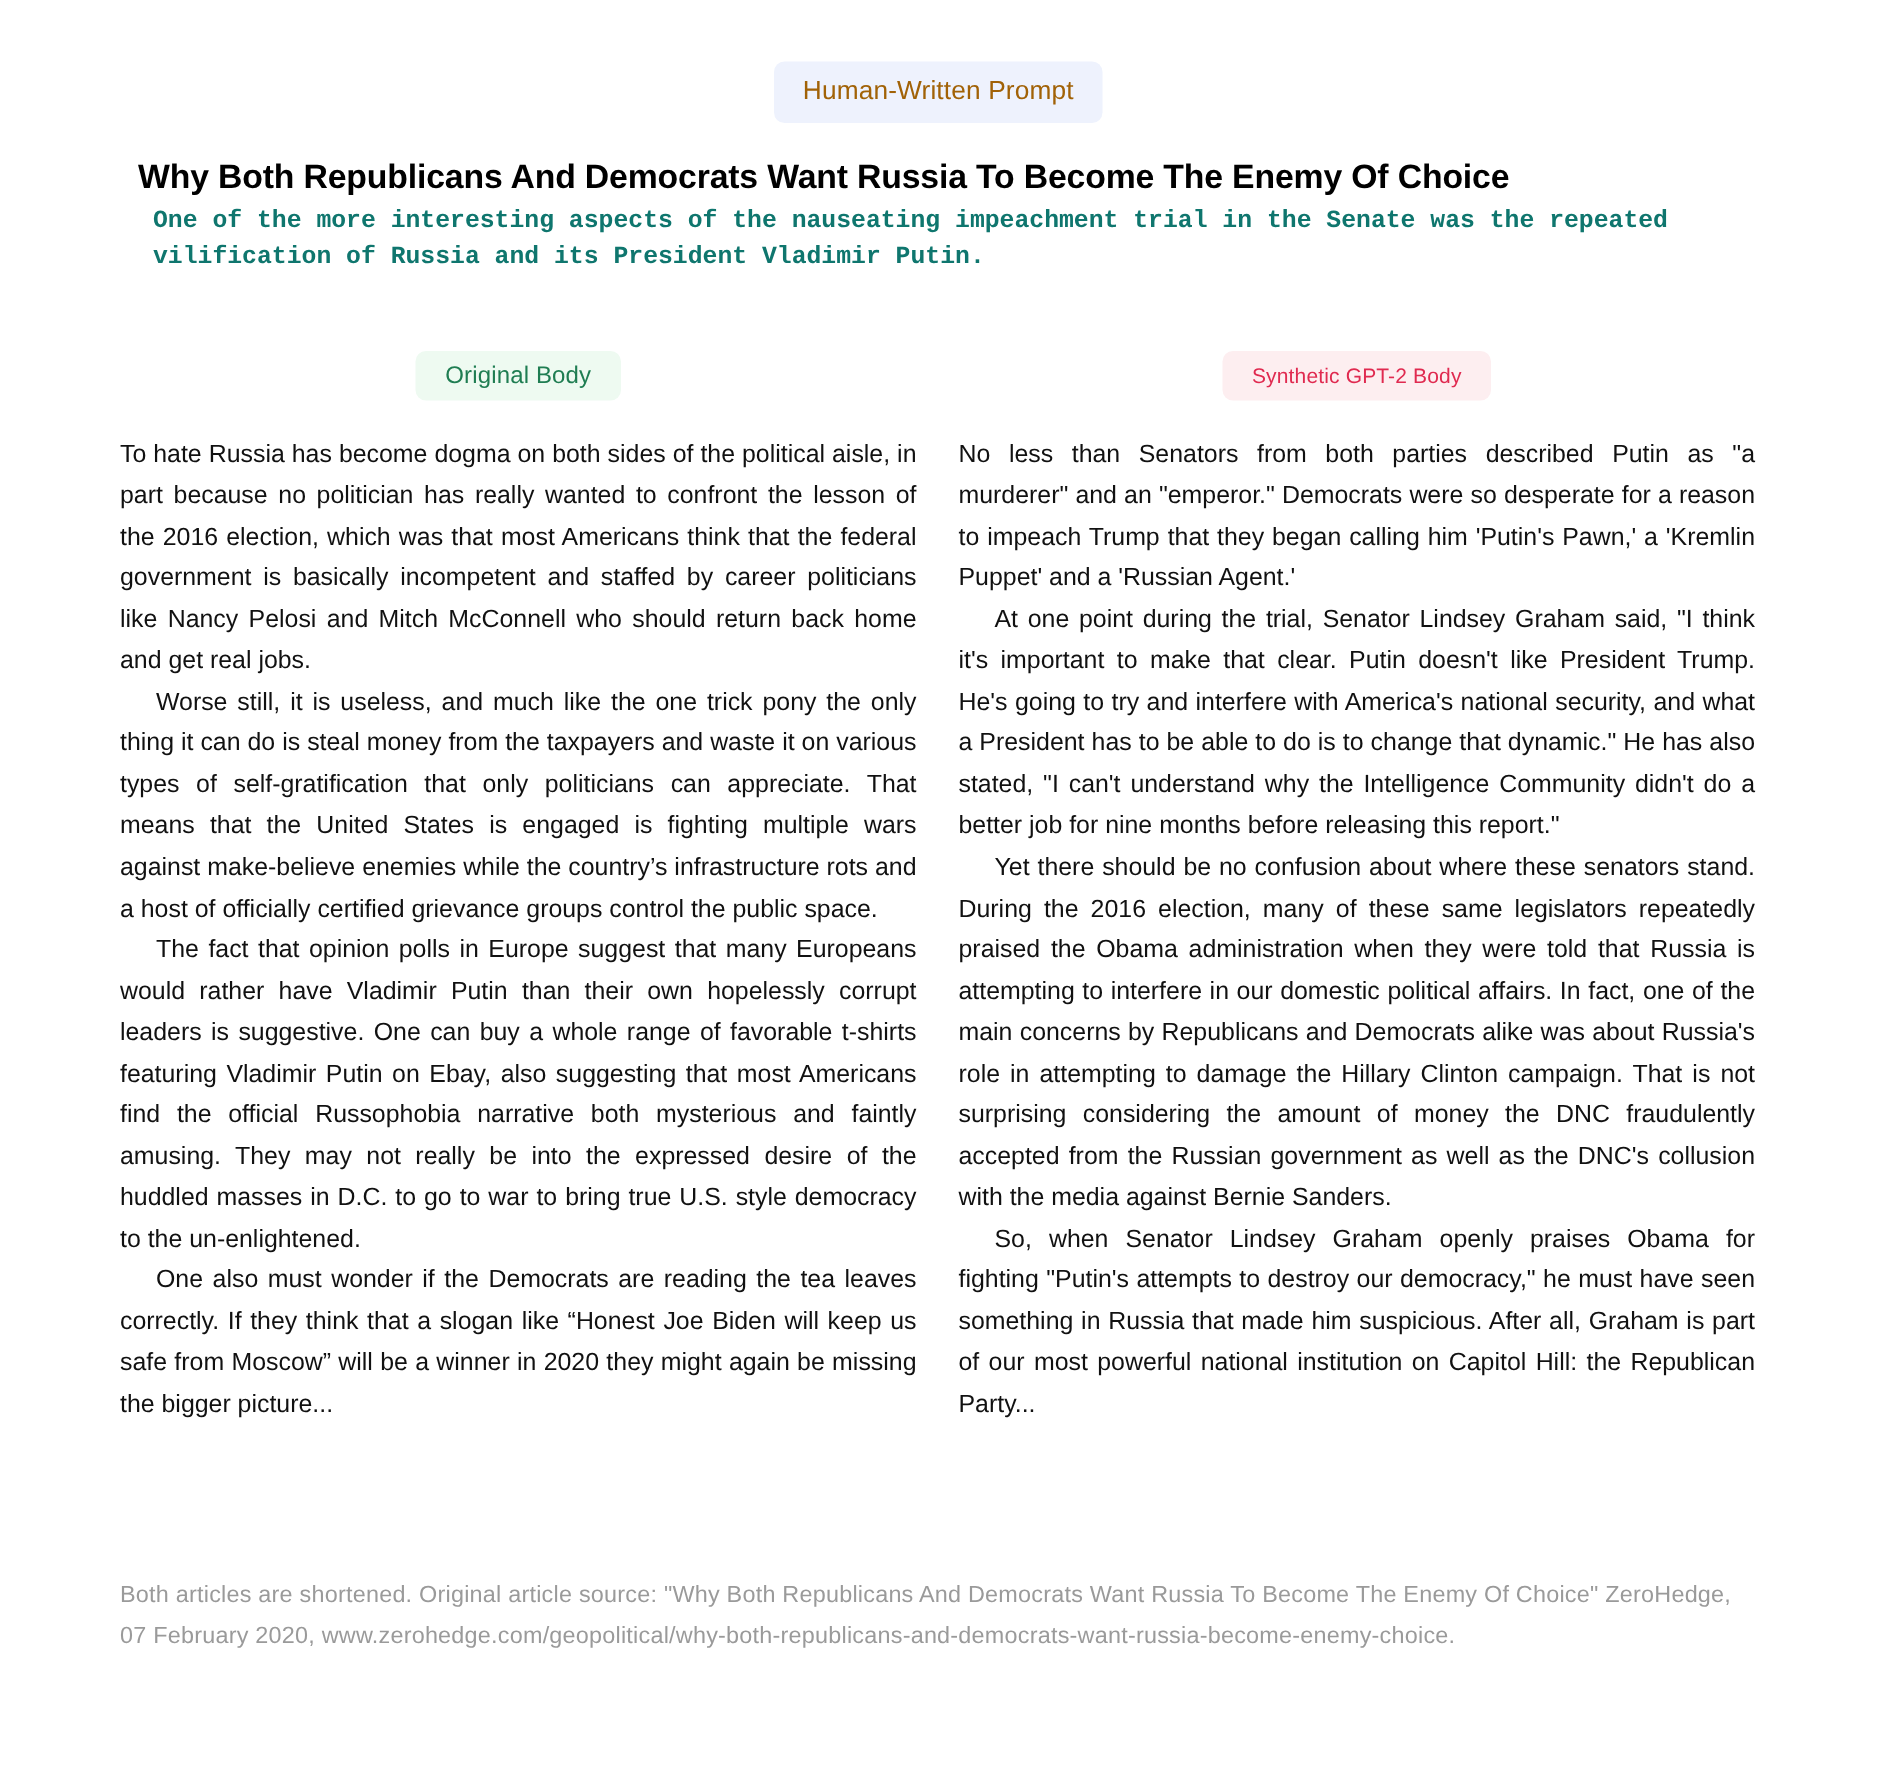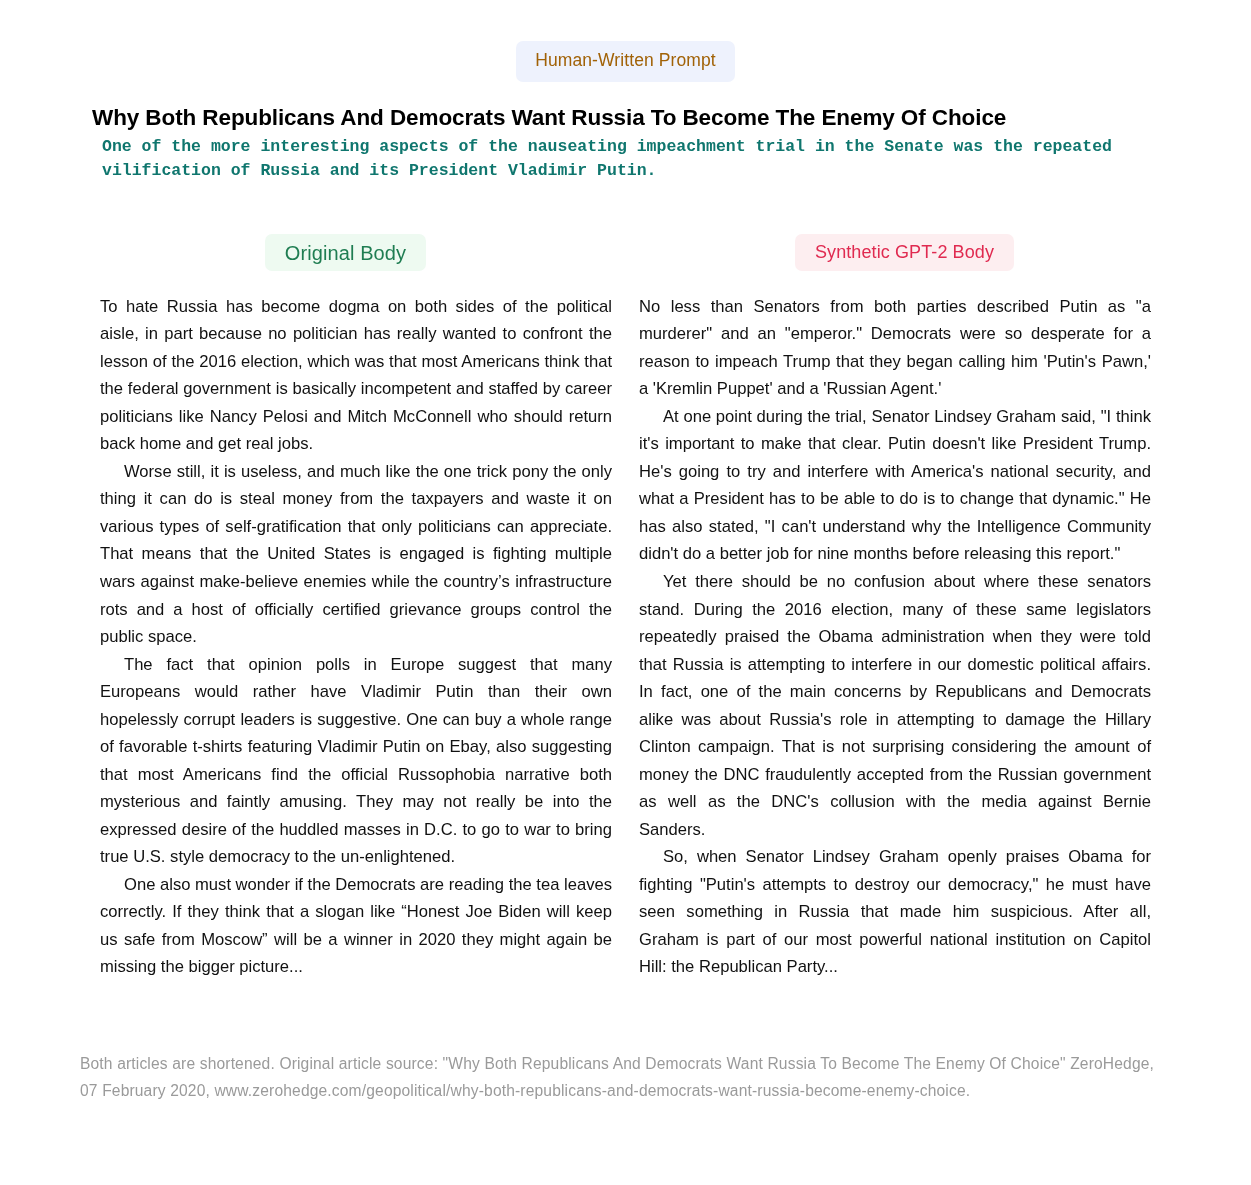--- a/index.html
+++ b/index.html
@@ -73,34 +73,34 @@
   .label-cell {
     width: 531px;
     display: flex;
     justify-content: center;
   }
   .label-gap { width: 28px; }
   .badge-original {
     background: #eefaf1;
     color: #1f7d52;
     padding: 9px 20px 2px 20px;
-    font-size: 20px;
+    font-size: 16px;
   }
   .badge-synthetic {
     background: #fdeef0;
     color: #e02a50;
     padding: 9px 20px 10px 20px;
-    font-size: 18px;
+    font-size: 14px;
   }
 
   
   .columns {
     display: flex;
     margin-top: 22px;
-    padding: 0 100px;
+    padding: 0 80px;
     align-items: center;
   }
   .column {
     width: 531px;
   }
   .col-gap { width: 28px; }
   .column p {
     margin: 0;
     font-size: 16.6px;
     line-height: 1.66;

